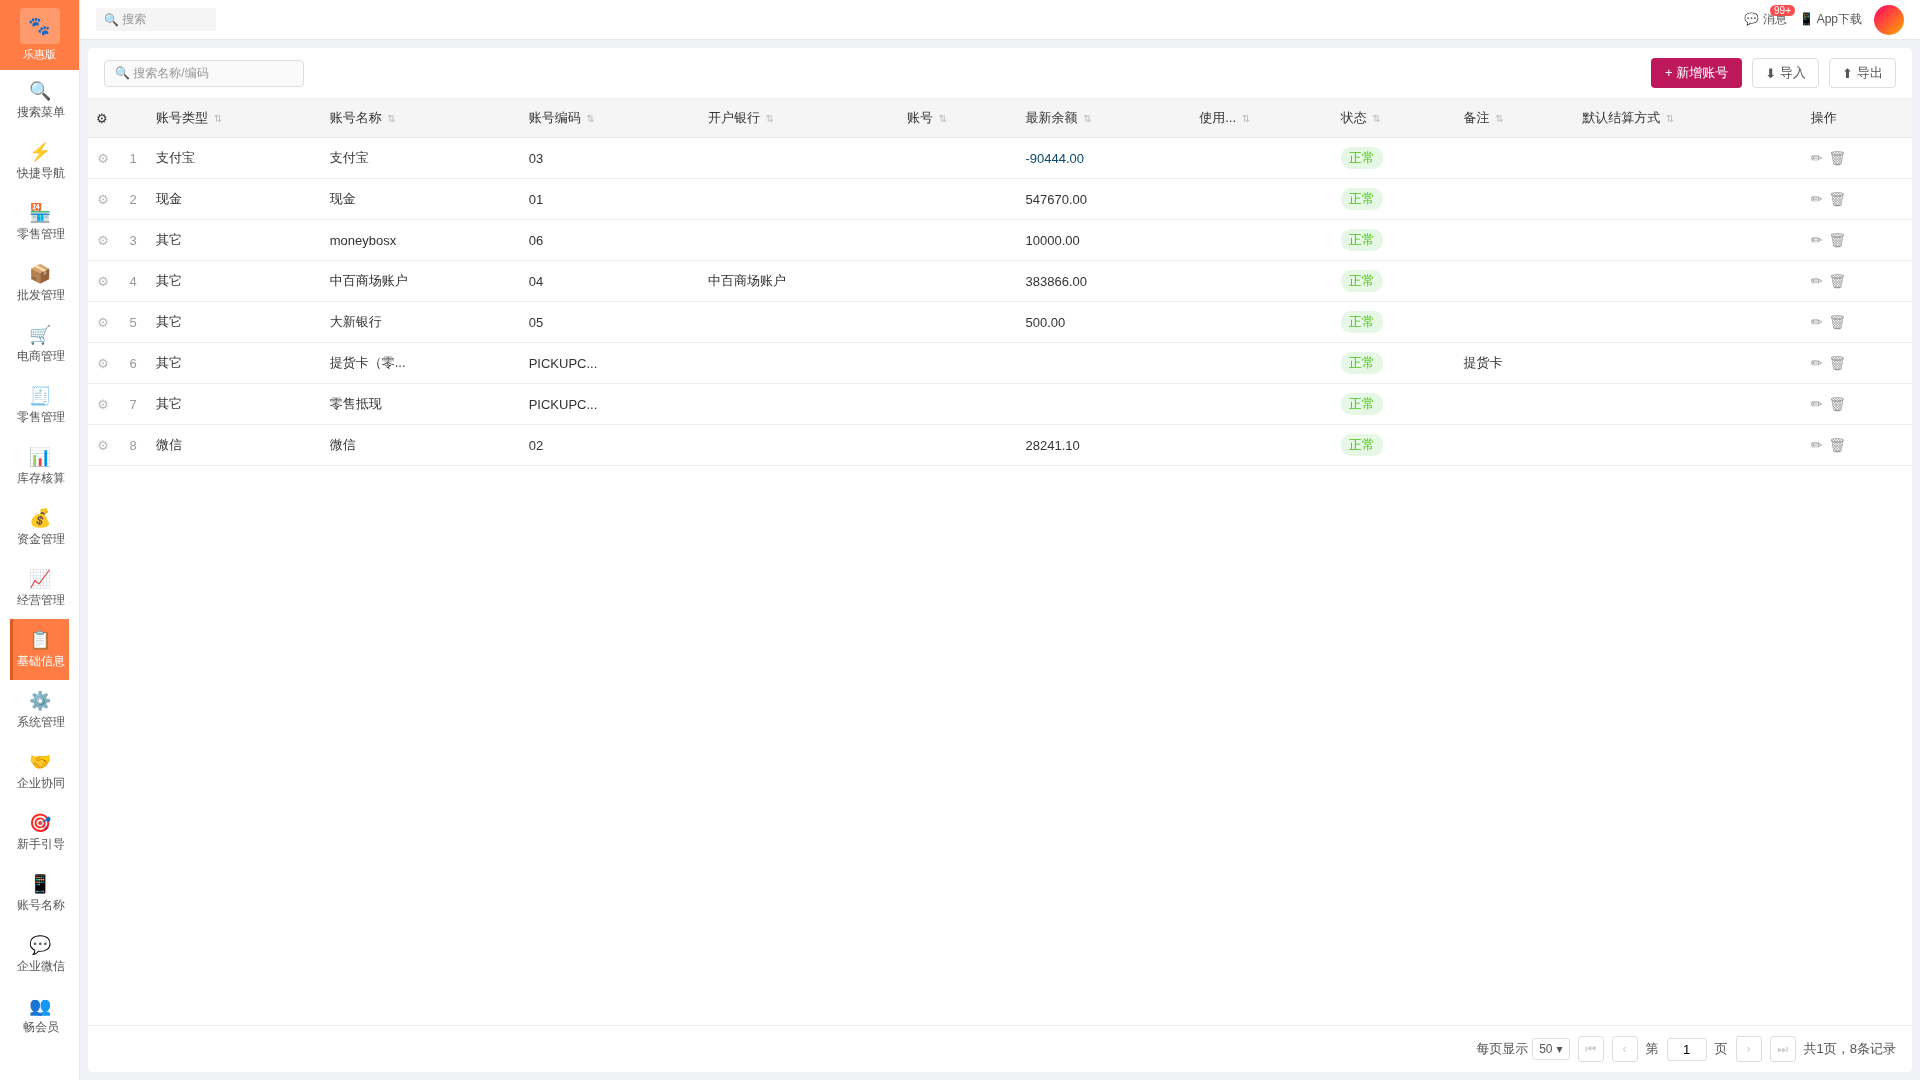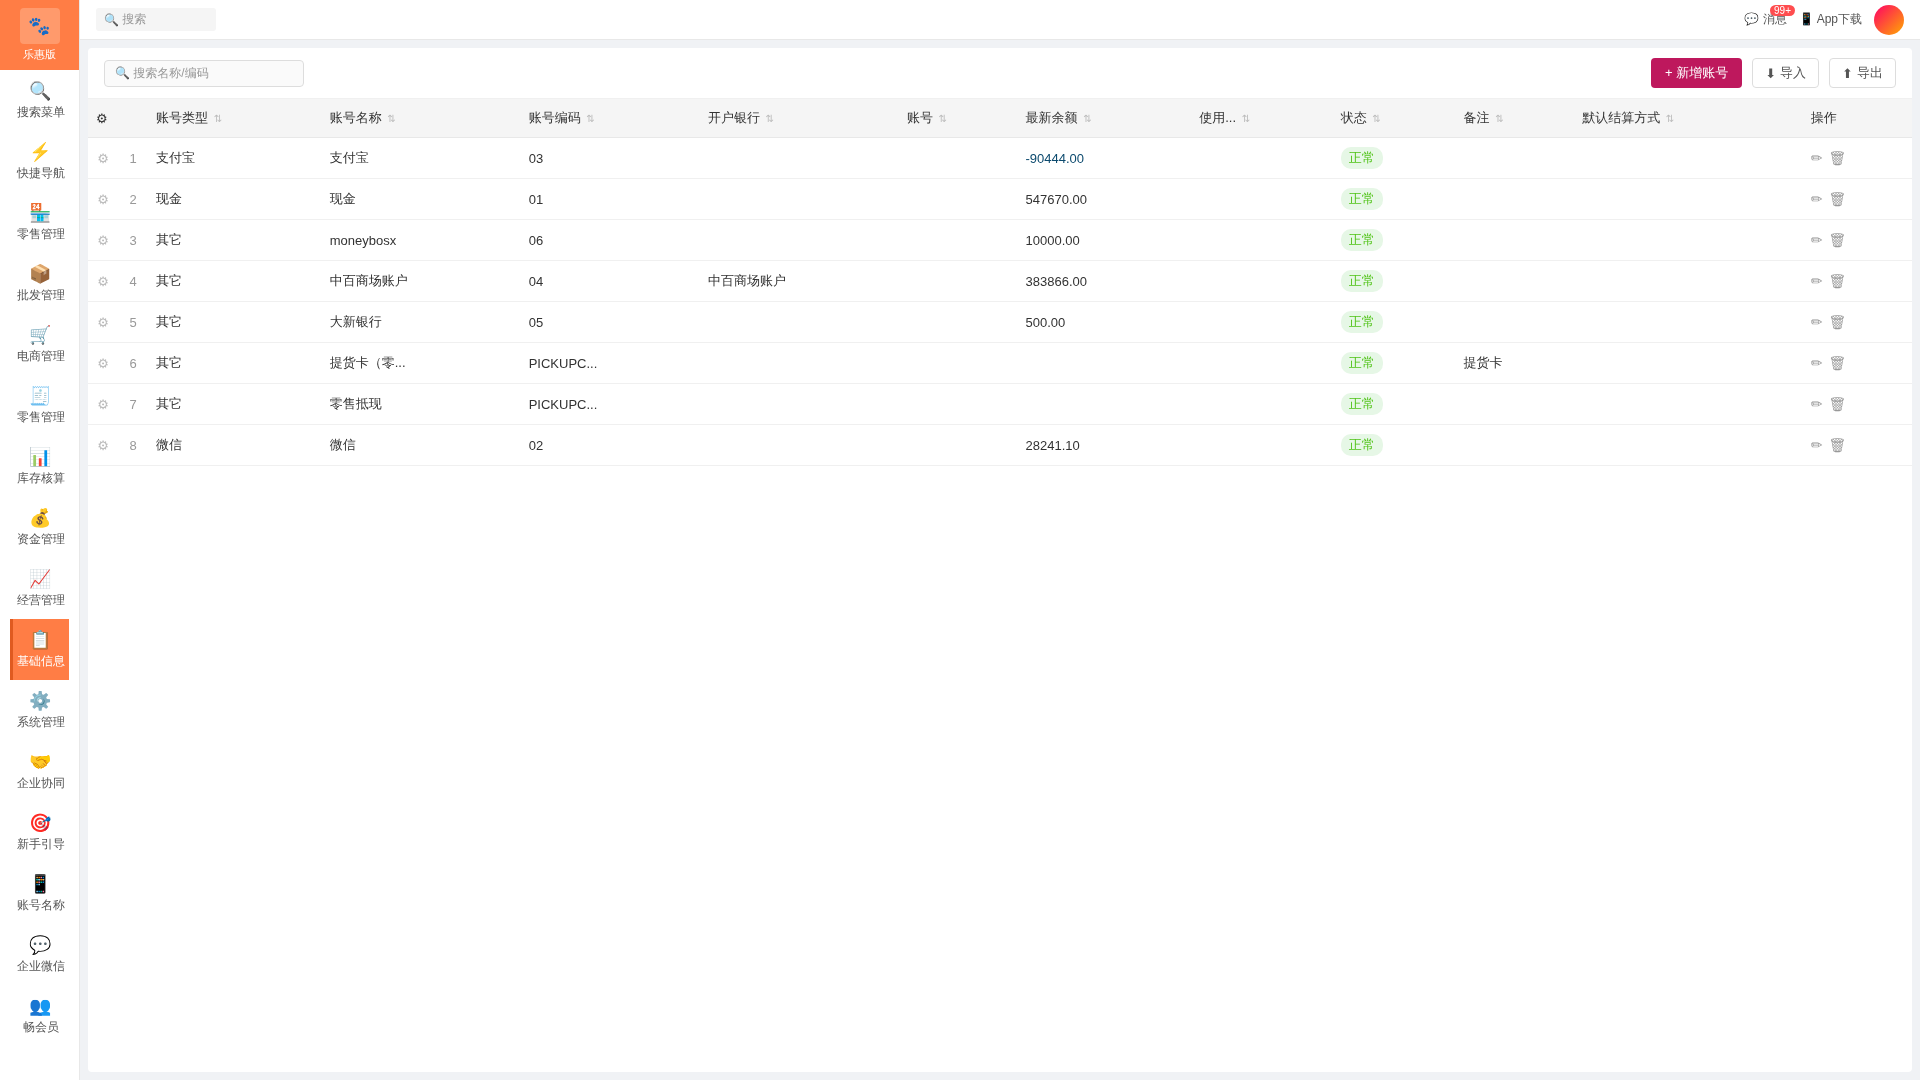--- a/index.html
+++ b/index.html
@@ -569,14 +569,31 @@
       <div class="action-btns">
         <span class="action-btn" title="编辑">✏</span>
         <span class="action-btn" title="删除">🗑</span>
       </div>
     </td>
   </tr>
           </tbody>
       </table>
     </div>
 
+    <div class="pagination">
+      <div class="page-size-select">
+        <span>每页显示</span>
+        <div class="select-box">
+          <span>50</span>
+          <span>▾</span>
+        </div>
+      </div>
+      <button class="page-nav-btn disabled">⏮</button>
+      <button class="page-nav-btn disabled">‹</button>
+      <span>第</span>
+      <input class="page-num-input" value="1" style="">
+      <span>页</span>
+      <button class="page-nav-btn disabled">›</button>
+      <button class="page-nav-btn disabled">⏭</button>
+      <span>共1页，8条记录</span>
+    </div>
   </div>
 </div>
 
 </body></html>

